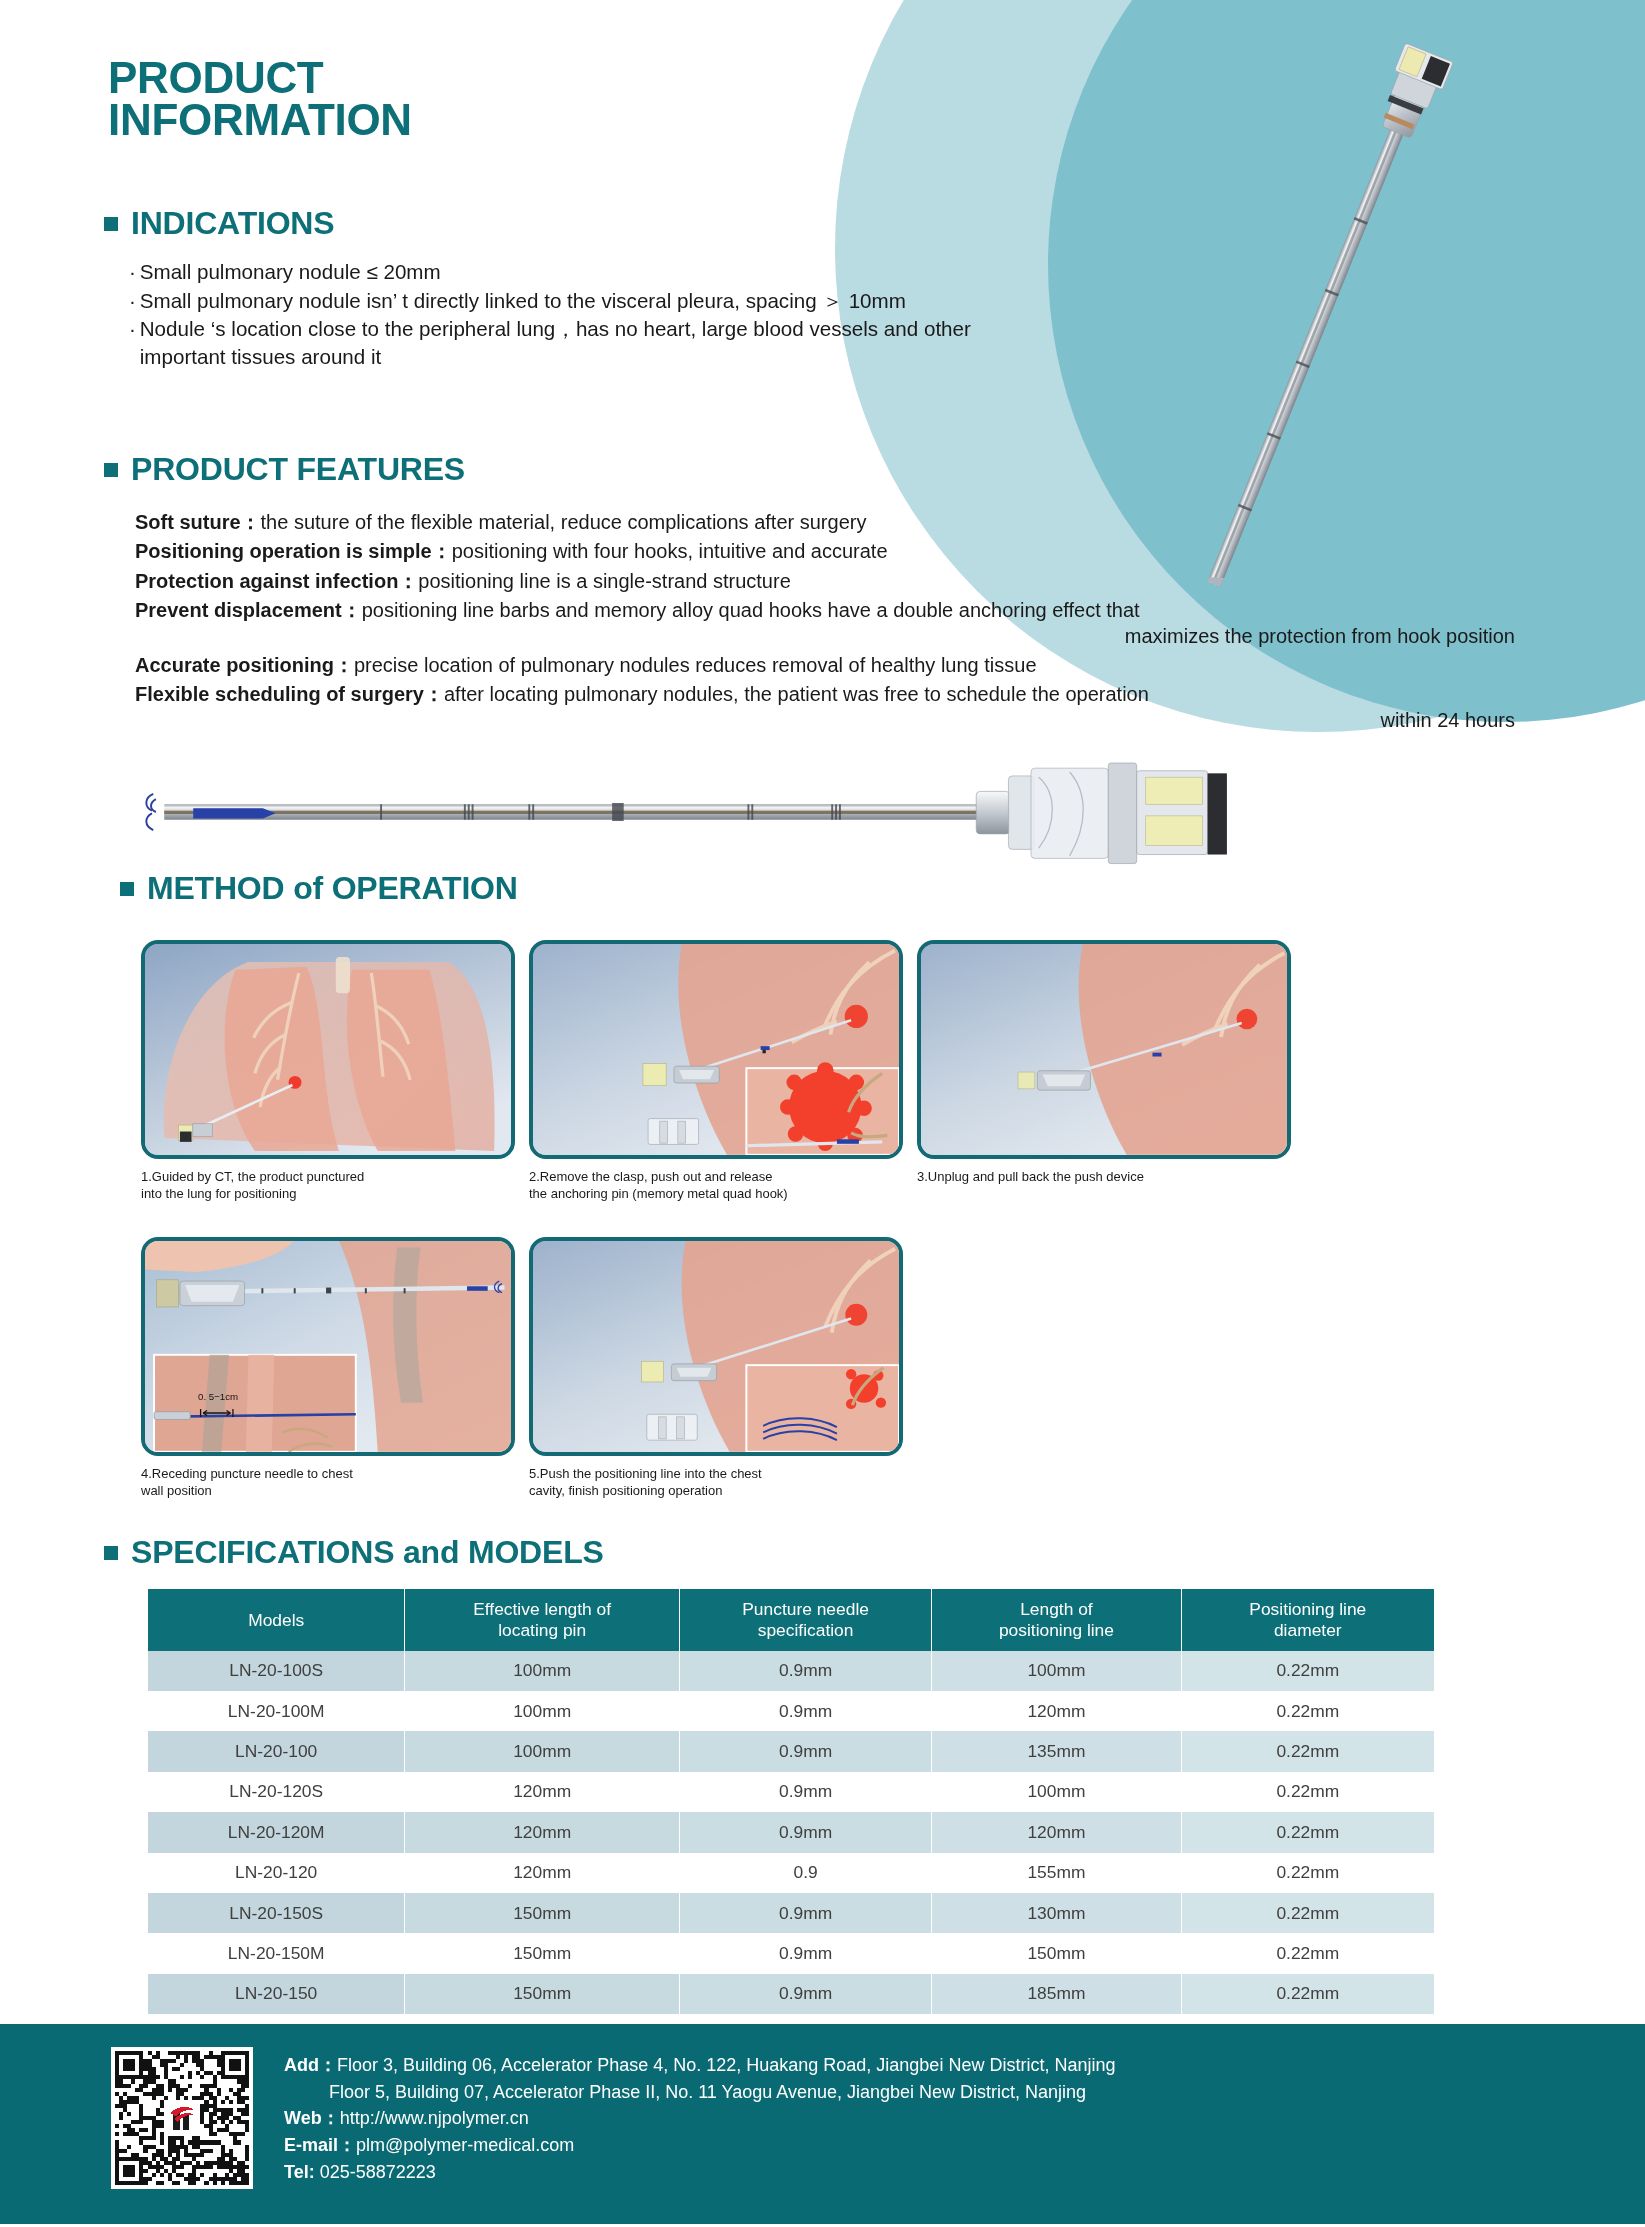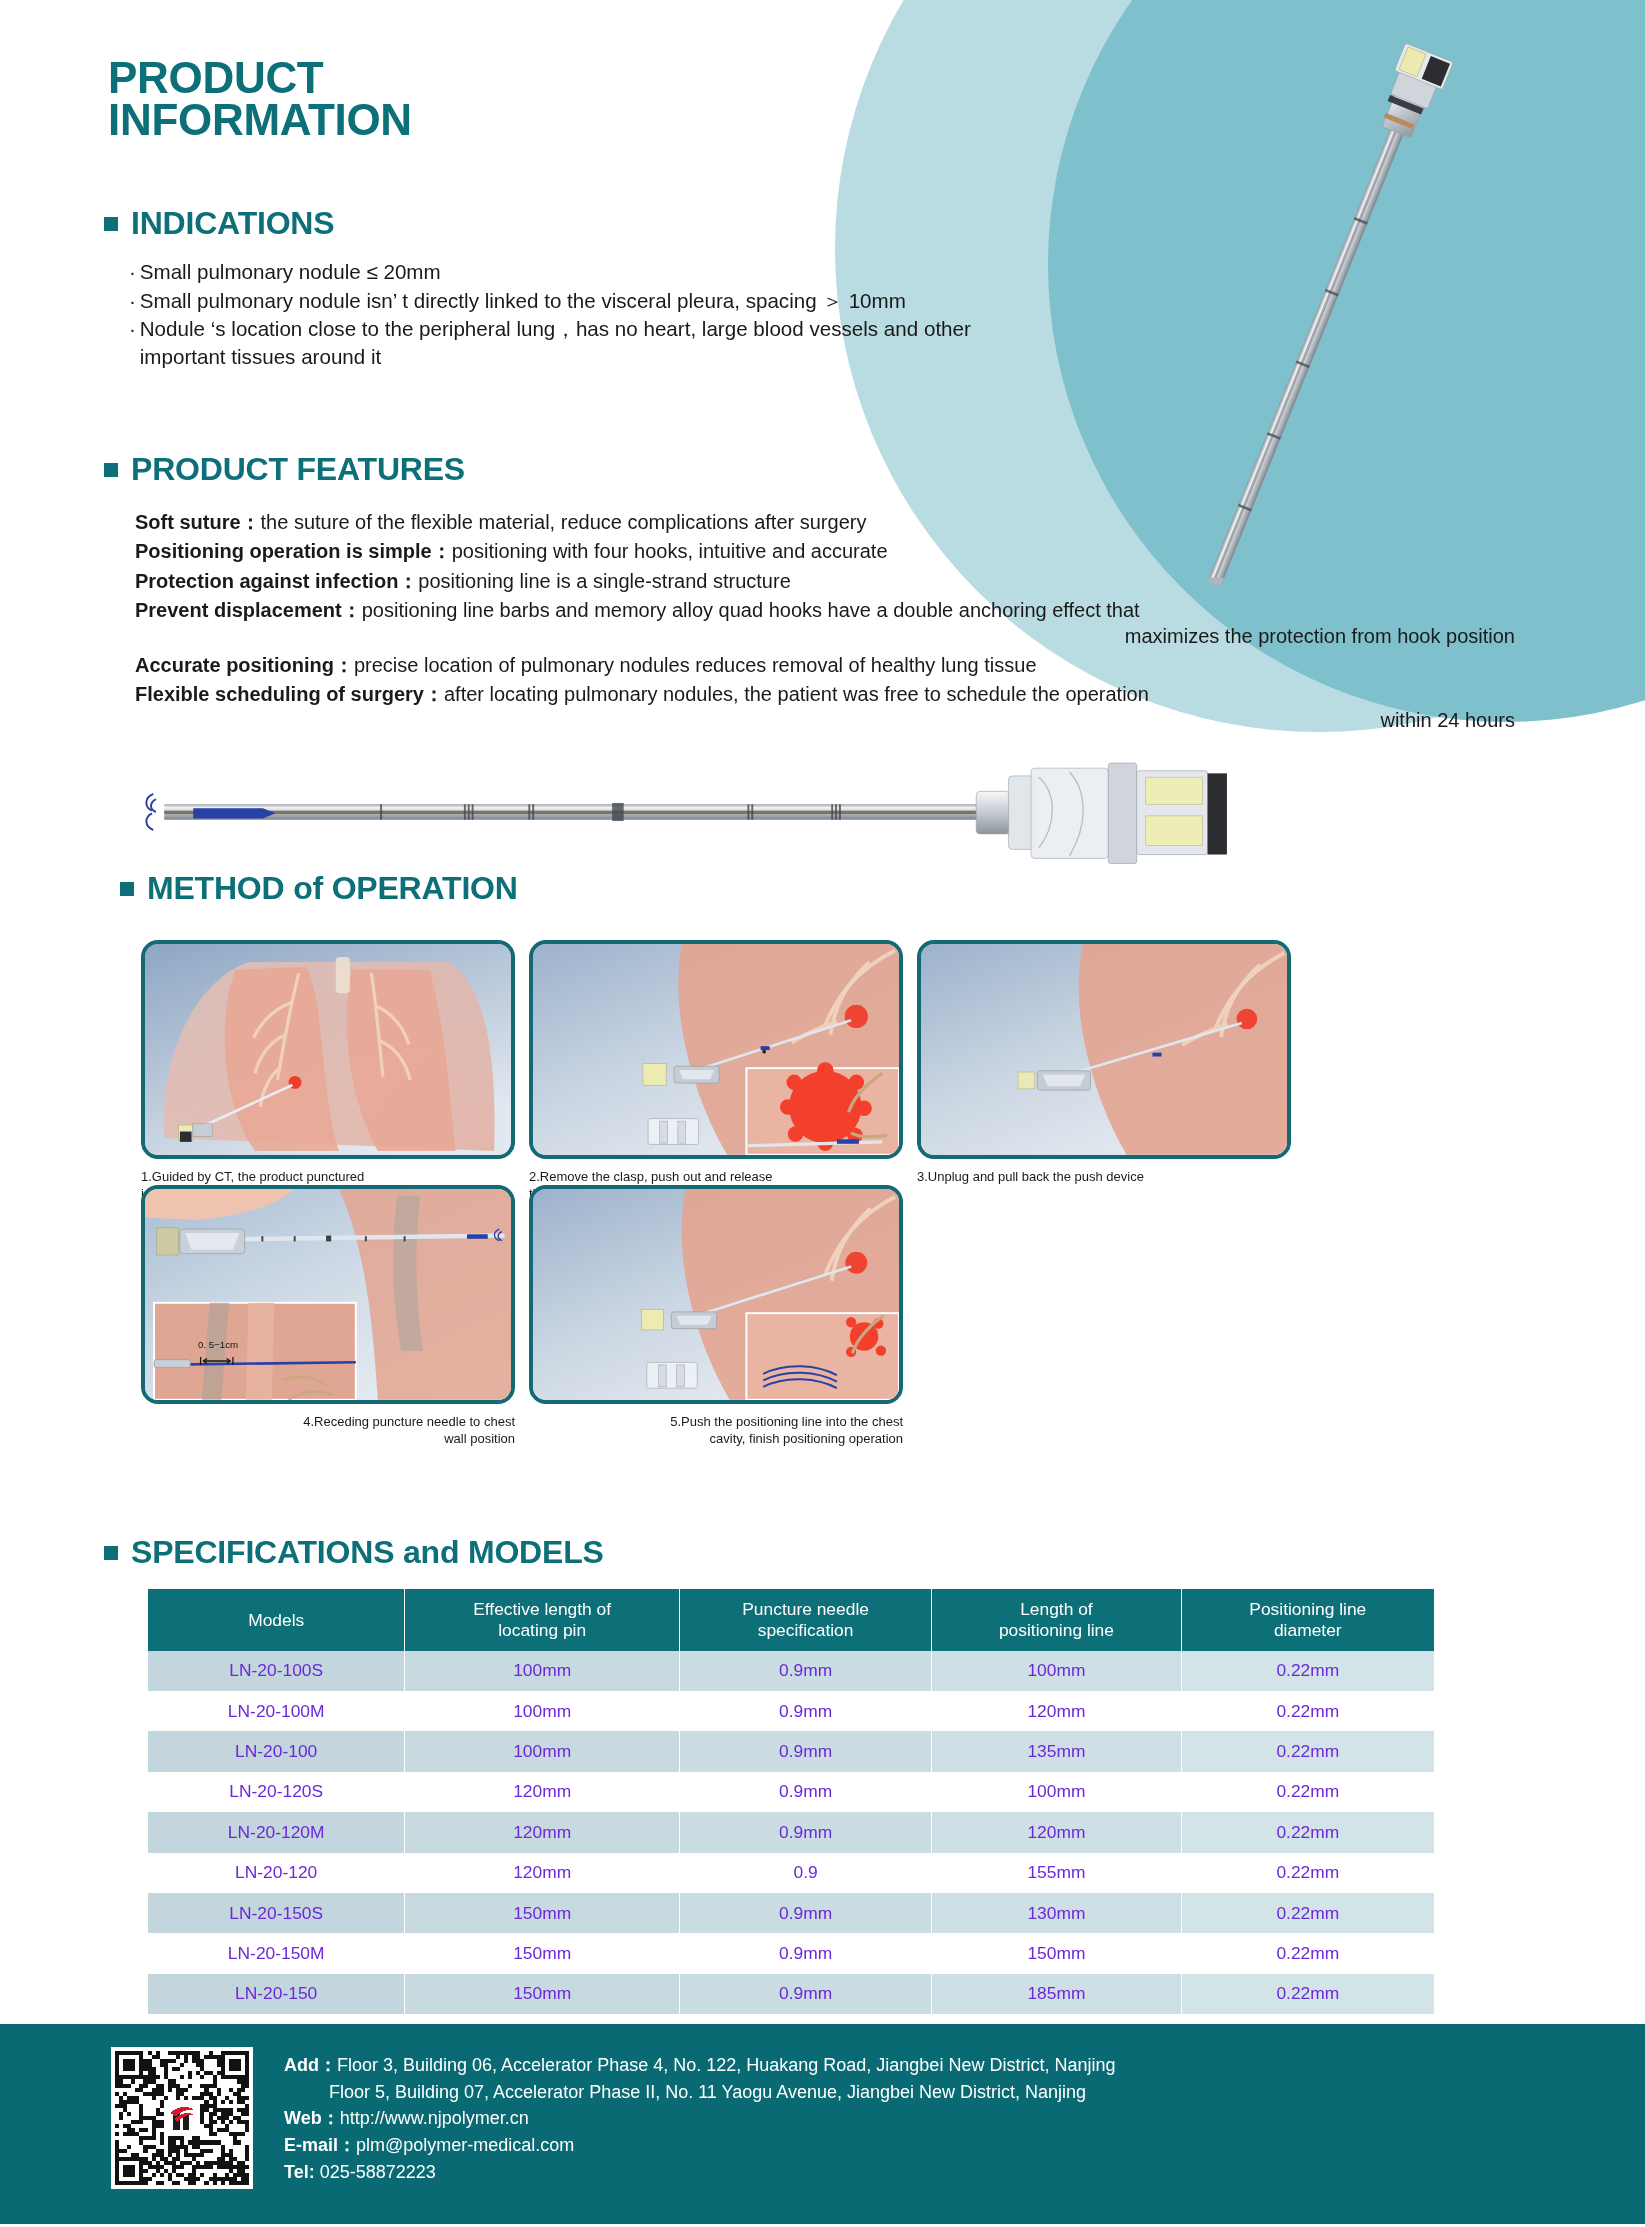--- a/index.html
+++ b/index.html
@@ -131,22 +131,21 @@
 
   
   #steps-row-1 {
     position: absolute;
     left: 141px;
     top: 940px;
   }
   #steps-row-2 {
     position: absolute;
     left: 141px;
-    top: 1185px;
-    text-align: right;
+    top: 1237px;
   }
   .steps-row { display: flex; gap: 14px; }
   .step {
     width: 374px;
   }
   .step-figure {
     width: 374px;
     height: 219px;
     border: 4.5px solid #136a74;
     border-radius: 17px;
@@ -182,21 +181,21 @@
     font-size: 17.4px;
     font-weight: normal;
     line-height: 1.18;
     padding: 10.3px 3.9px;
     text-align: center;
     white-space: pre-line;
     vertical-align: middle;
   }
   #specs-table td {
     font-size: 17.4px;
-    color: #6d28d9;
+    color: #404040;
     text-align: center;
     padding: 9.7px 3.9px;
     background: #ffffff;
   }
   #specs-table tr.alt td { background: #c3d6dd; }
   #specs-table tr.alt td:nth-child(2) { background: #c6dae0; }
   #specs-table tr.alt td:nth-child(3) { background: #cadde3; }
   #specs-table tr.alt td:nth-child(4) { background: #cee0e6; }
   #specs-table tr.alt td:nth-child(5) { background: #d3e4e9; }
 

